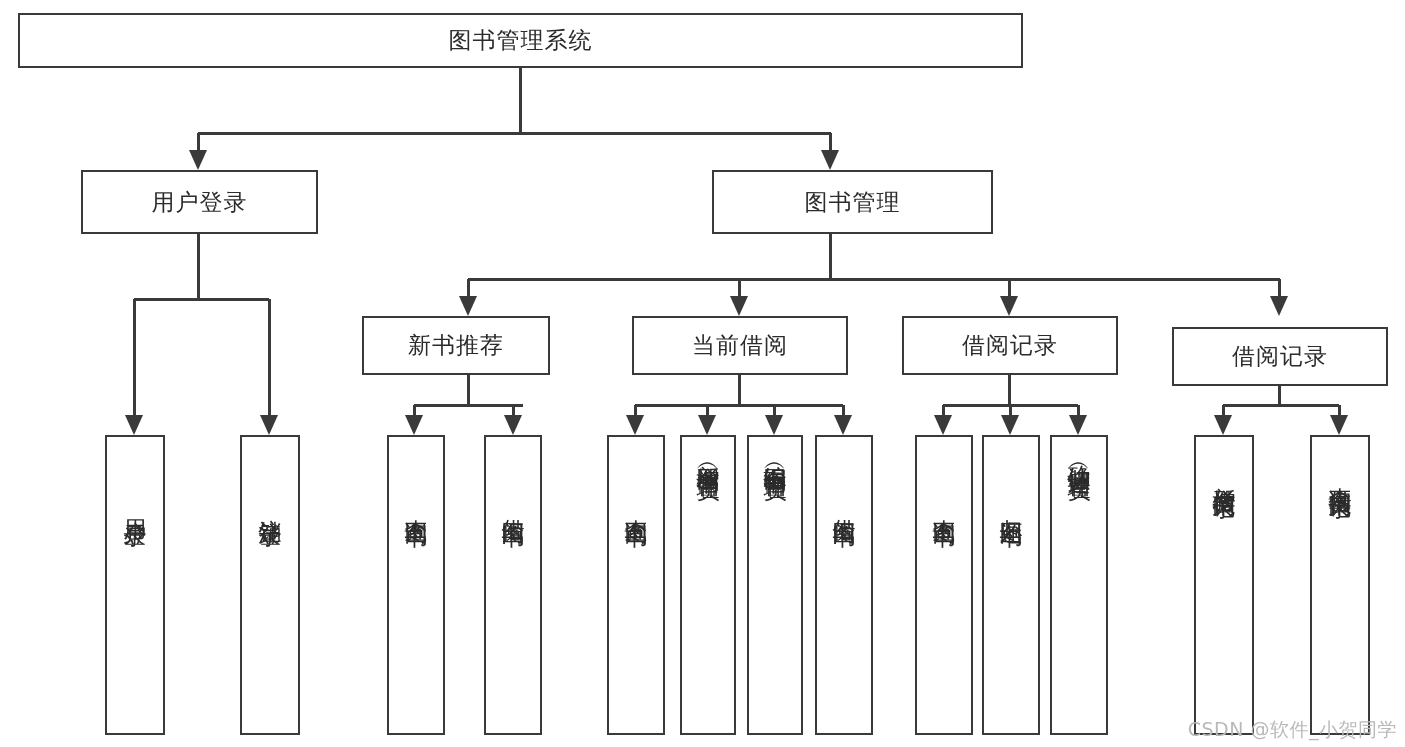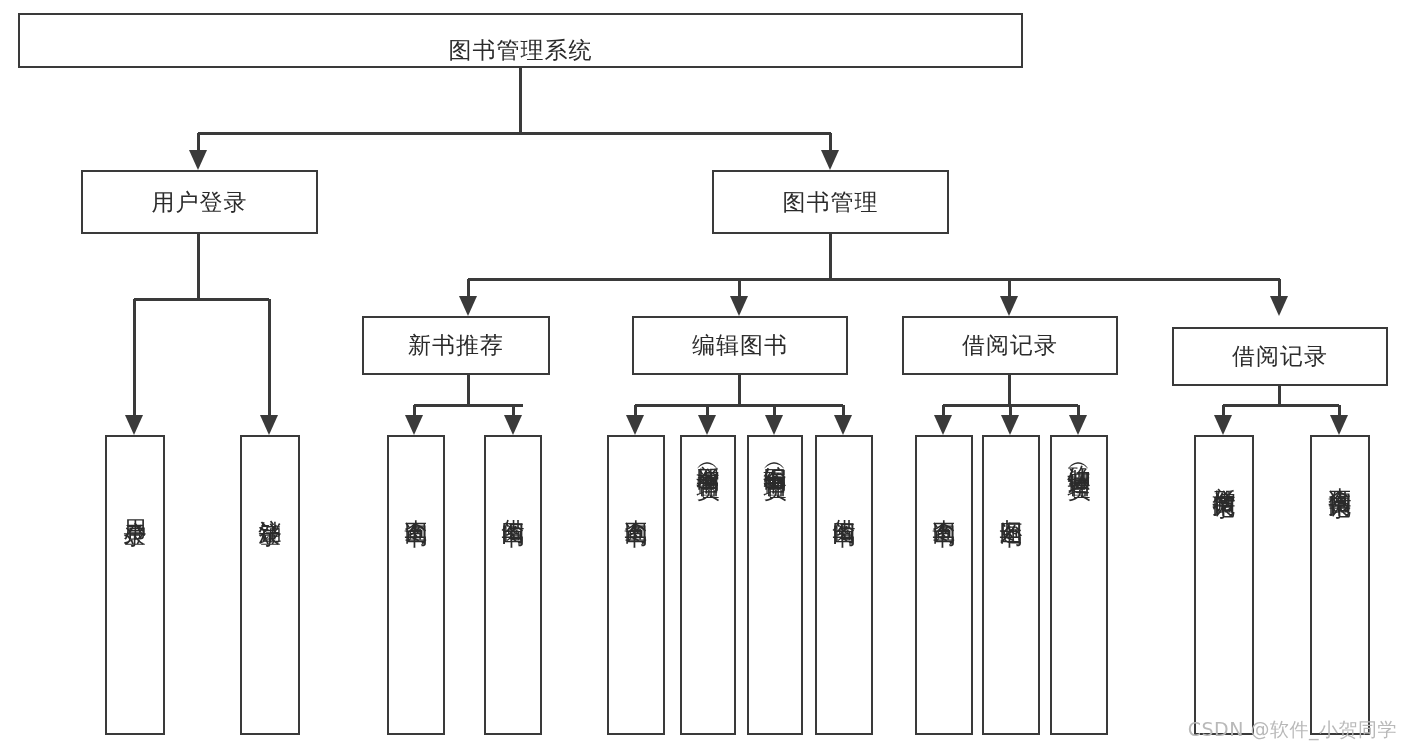--- a/index.html
+++ b/index.html
@@ -121,34 +121,34 @@
       <div class="edge-line" style="left: 1076.5px; top: 405px; width: 3px; height: 12px;"></div>
       <div class="arrow-head" style="left: 1069px; top: 415px;"></div>
       <div class="edge-line" style="left: 1277.5px; top: 375px; width: 3px; height: 30px;"></div>
       <div class="edge-line" style="left: 1223px; top: 403.5px; width: 116px; height: 3px;"></div>
       <div class="edge-line" style="left: 1221.5px; top: 405px; width: 3px; height: 12px;"></div>
       <div class="arrow-head" style="left: 1214px; top: 415px;"></div>
       <div class="edge-line" style="left: 1337.5px; top: 405px; width: 3px; height: 12px;"></div>
       <div class="arrow-head" style="left: 1330px; top: 415px;"></div>
     </div>
   <div id="nodes">
-      <div class="node h" style="left: 18px; top: 13px; width: 1005px; height: 55px; align-items: flex-end;">
+      <div class="node h" style="left: 18px; top: 13px; width: 1005px; height: 55px;">
         <span class="node-label">图书管理系统</span>
       </div>
       <div class="node h" style="left: 81px; top: 170px; width: 237px; height: 64px;">
         <span class="node-label">用户登录</span>
       </div>
-      <div class="node h" style="left: 712px; top: 170px; width: 237px; height: 64px;">
+      <div class="node h" style="left: 712px; top: 170px; width: 281px; height: 64px;">
         <span class="node-label">图书管理</span>
       </div>
       <div class="node h" style="left: 362px; top: 316px; width: 188px; height: 59px;">
         <span class="node-label">新书推荐</span>
       </div>
       <div class="node h" style="left: 632px; top: 316px; width: 216px; height: 59px;">
-        <span class="node-label">编辑图书</span>
+        <span class="node-label">当前借阅</span>
       </div>
       <div class="node h" style="left: 902px; top: 316px; width: 216px; height: 59px;">
         <span class="node-label">借阅记录</span>
       </div>
       <div class="node h" style="left: 1172px; top: 327px; width: 216px; height: 59px;">
         <span class="node-label">借阅记录</span>
       </div>
       <div class="node v pad-small" style="left: 105px; top: 435px; width: 60px; height: 300px;">
         <span class="node-label">用户登录</span>
       </div>

